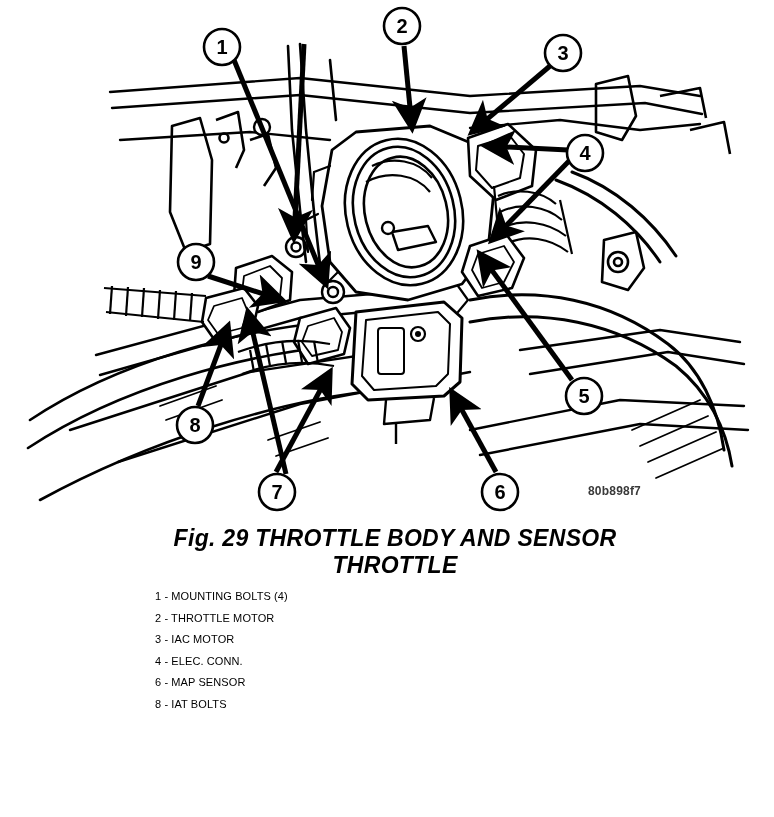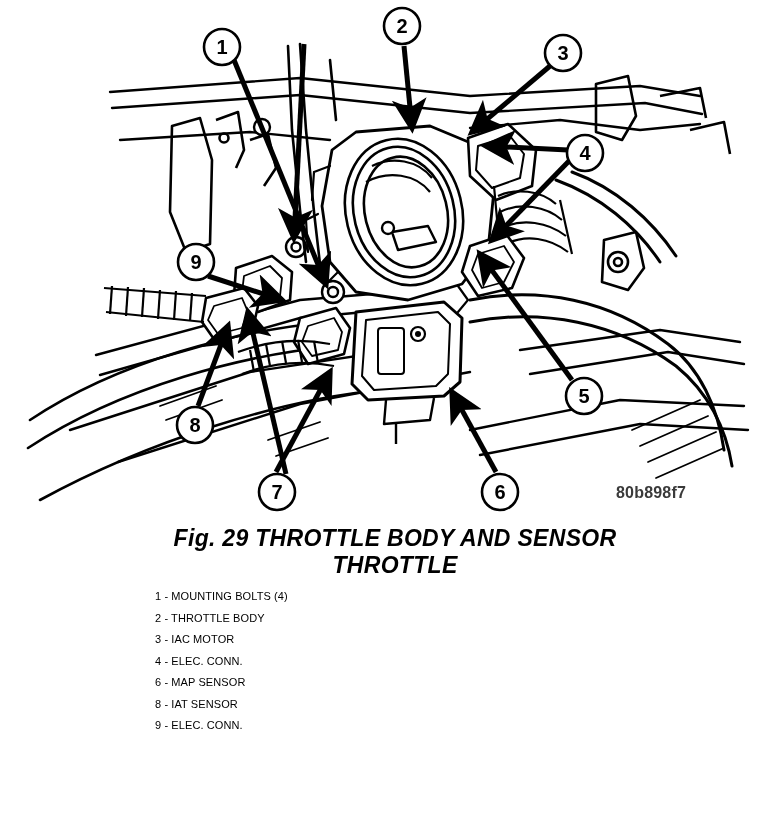--- a/index.html
+++ b/index.html
@@ -36,26 +36,25 @@
     display: block;
     width: 774px;
     height: 515px;
   }
 
   
   #figure-code {
     position: absolute;
     left: 588px;
     top: 484px;
-    font-size: 16px;
+    font-size: 12px;
     font-weight: bold;
     letter-spacing: 0.2px;
     color: #3a3a3a;
     white-space: nowrap;
-    margin-left: 28px;
   }
 
   
   #caption {
     position: absolute;
     left: 0;
     top: 525px;
     width: 774px;
     text-align: center;
     font-size: 23px;
@@ -330,42 +329,37 @@
 
   <div id="legend">
     <div class="legend-item">
       <span class="legend-num">1</span>
       <span class="legend-dash">-</span>
       <span class="legend-label">MOUNTING BOLTS (4)</span>
     </div>
     <div class="legend-item">
       <span class="legend-num">2</span>
       <span class="legend-dash">-</span>
-      <span class="legend-label">THROTTLE BODY</span>
+      <span class="legend-label">THROTTLE MOTOR</span>
     </div>
     <div class="legend-item">
       <span class="legend-num">3</span>
       <span class="legend-dash">-</span>
       <span class="legend-label">IAC MOTOR</span>
     </div>
     <div class="legend-item">
       <span class="legend-num">4</span>
       <span class="legend-dash">-</span>
       <span class="legend-label">ELEC. CONN.</span>
     </div>
     <div class="legend-item">
       <span class="legend-num">6</span>
       <span class="legend-dash">-</span>
       <span class="legend-label">MAP SENSOR</span>
     </div>
     <div class="legend-item">
       <span class="legend-num">8</span>
       <span class="legend-dash">-</span>
-      <span class="legend-label">IAT SENSOR</span>
-    </div>
-    <div class="legend-item">
-      <span class="legend-num">9</span>
-      <span class="legend-dash">-</span>
-      <span class="legend-label">ELEC. CONN.</span>
+      <span class="legend-label">IAT BOLTS</span>
     </div>
   </div>
 
 </div>
 
 </body></html>

